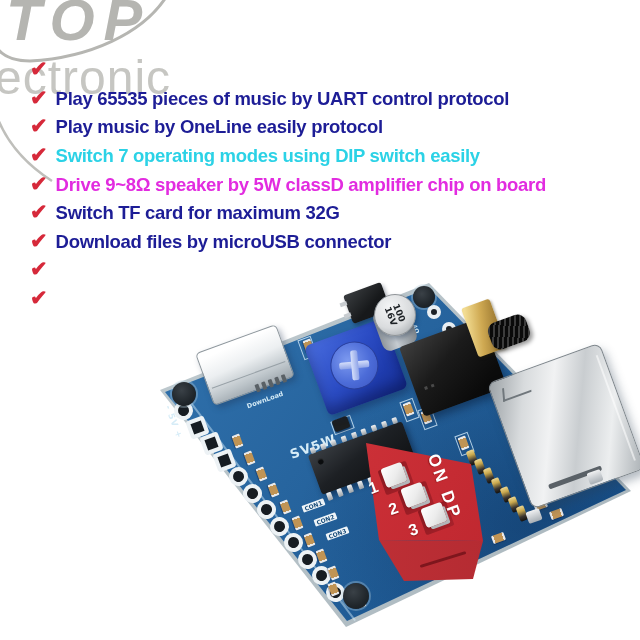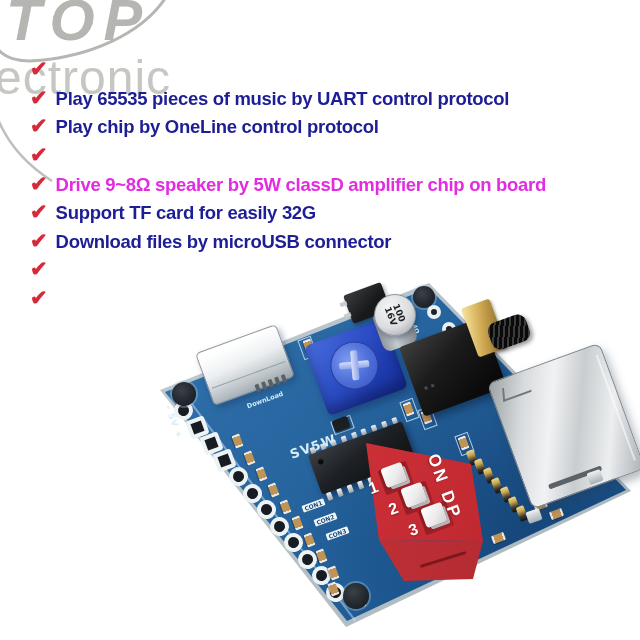--- a/index.html
+++ b/index.html
@@ -227,32 +227,33 @@
   <ul class="features">
     <li class="feat">
         <span class="chk">✔</span>
       </li>
     <li class="feat">
         <span class="chk">✔</span>
         <span class="ftx c0">Play 65535 pieces of music by UART control protocol</span>
       </li>
     <li class="feat">
         <span class="chk">✔</span>
-        <span class="ftx c0">Play chip by OneLine control protocol</span>
-      </li>
-    <li class="feat">
-        <span class="chk">✔</span>
+        <span class="ftx c0">Play music by OneLine easily protocol</span>
+      </li>
+    <li class="feat">
+        <span class="chk">✔</span>
+        <span class="ftx c1">Switch 7 operating modes using DIP switch easily</span>
       </li>
     <li class="feat">
         <span class="chk">✔</span>
         <span class="ftx c2">Drive 9~8Ω speaker by 5W classD amplifier chip on board</span>
       </li>
     <li class="feat">
         <span class="chk">✔</span>
-        <span class="ftx c0">Support TF card for easily 32G</span>
+        <span class="ftx c0">Switch TF card for maximum 32G</span>
       </li>
     <li class="feat">
         <span class="chk">✔</span>
         <span class="ftx c0">Download files by microUSB connector</span>
       </li>
     <li class="feat">
         <span class="chk">✔</span>
       </li>
     <li class="feat">
         <span class="chk">✔</span>

